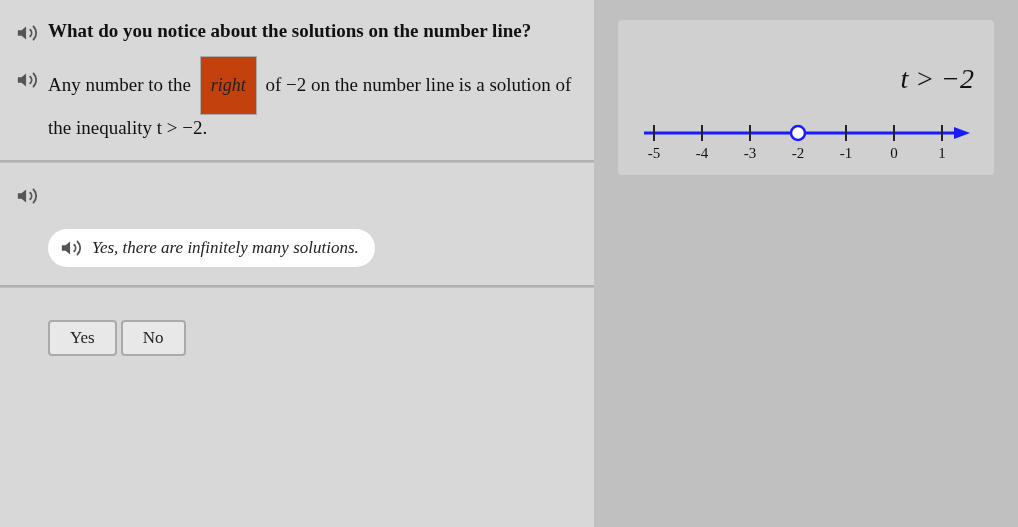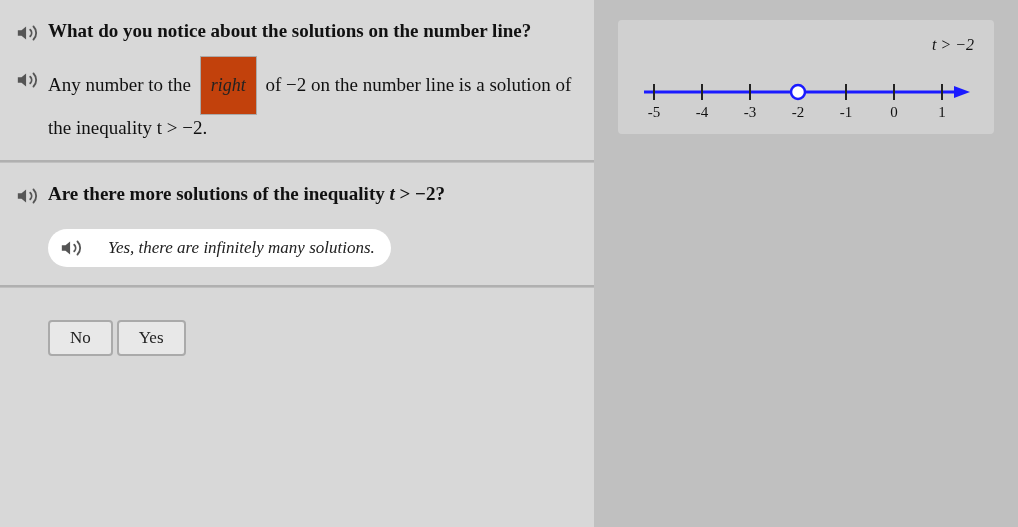--- a/index.html
+++ b/index.html
@@ -87,21 +87,21 @@
       padding: 16px 10px;
       font-size: 18px;
       font-style: italic;
       color: #222;
       margin: 0 4px;
     }
 
     .answer-bubble {
       display: inline-flex;
       align-items: center;
-      gap: 24px;
+      gap: 8px;
       background: #ffffff;
       border-radius: 22px;
       padding: 6px 16px 6px 10px;
       margin-top: 10px;
       margin-left: 0;
       font-size: 17px;
       color: #222;
       font-style: italic;
     }
 
@@ -130,25 +130,26 @@
     
     .number-line-container {
       background: #d0d0d0;
       padding: 16px 20px 12px 16px;
       border-radius: 4px;
       min-width: 340px;
     }
 
     .inequality-label {
       text-align: right;
-      font-size: 16px;
+      font-size: 28px;
       font-style: italic;
       color: #111;
       margin-bottom: 8px;
       font-family: Georgia, serif;
+      margin-top: 27px;
     }
 
     .number-line-svg {
       display: block;
     }
   </style>
 </head>
 <body>
 
 <div class="main-container">
@@ -185,43 +186,40 @@
     </div>
 
     <div class="section">
       <div class="section-row">
         <div class="speaker-icon">
           <svg viewBox="0 0 24 24" fill="none" stroke="#555" stroke-width="2">
             <polygon points="11,5 6,9 2,9 2,15 6,15 11,19" fill="#555" stroke="none"></polygon>
             <path d="M15.54 8.46a5 5 0 0 1 0 7.07" stroke="#555" stroke-linecap="round"></path>
             <path d="M19.07 4.93a10 10 0 0 1 0 14.14" stroke="#555" stroke-linecap="round"></path>
           </svg>
-        </div>
-        <div class="section-text">
-          <strong>Are there more solutions of the inequality <em>t</em> &gt; −2?</strong>
         </div>
       </div>
       <div style="margin-top: 10px; margin-left: 34px;">
         <div class="answer-bubble">
           <div class="speaker-icon">
             <svg viewBox="0 0 24 24" fill="none" stroke="#555" stroke-width="2">
               <polygon points="11,5 6,9 2,9 2,15 6,15 11,19" fill="#555" stroke="none"></polygon>
               <path d="M15.54 8.46a5 5 0 0 1 0 7.07" stroke="#555" stroke-linecap="round"></path>
               <path d="M19.07 4.93a10 10 0 0 1 0 14.14" stroke="#555" stroke-linecap="round"></path>
             </svg>
           </div>
           <span>Yes, there are infinitely many solutions.</span>
         </div>
       </div>
     </div>
 
     <div class="section" style="border-bottom: none; flex:1;">
       <div class="btn-row">
+        <button class="btn">Yes</button>
         <button class="btn">No</button>
-        <button class="btn">Yes</button>
       </div>
     </div>
 
   </div>
 
   <div class="right-panel">
     <div class="number-line-container">
       <div class="inequality-label">t &gt; −2</div>
       <svg class="number-line-svg" width="340" height="60" viewBox="0 0 340 60">
 

